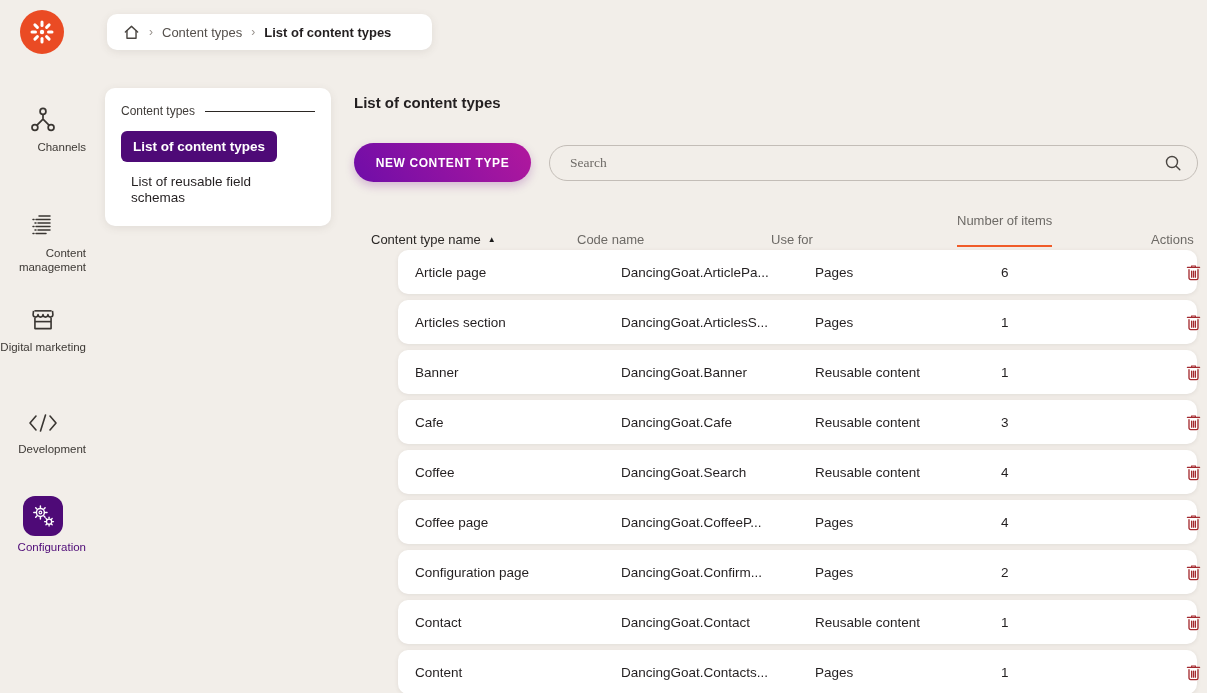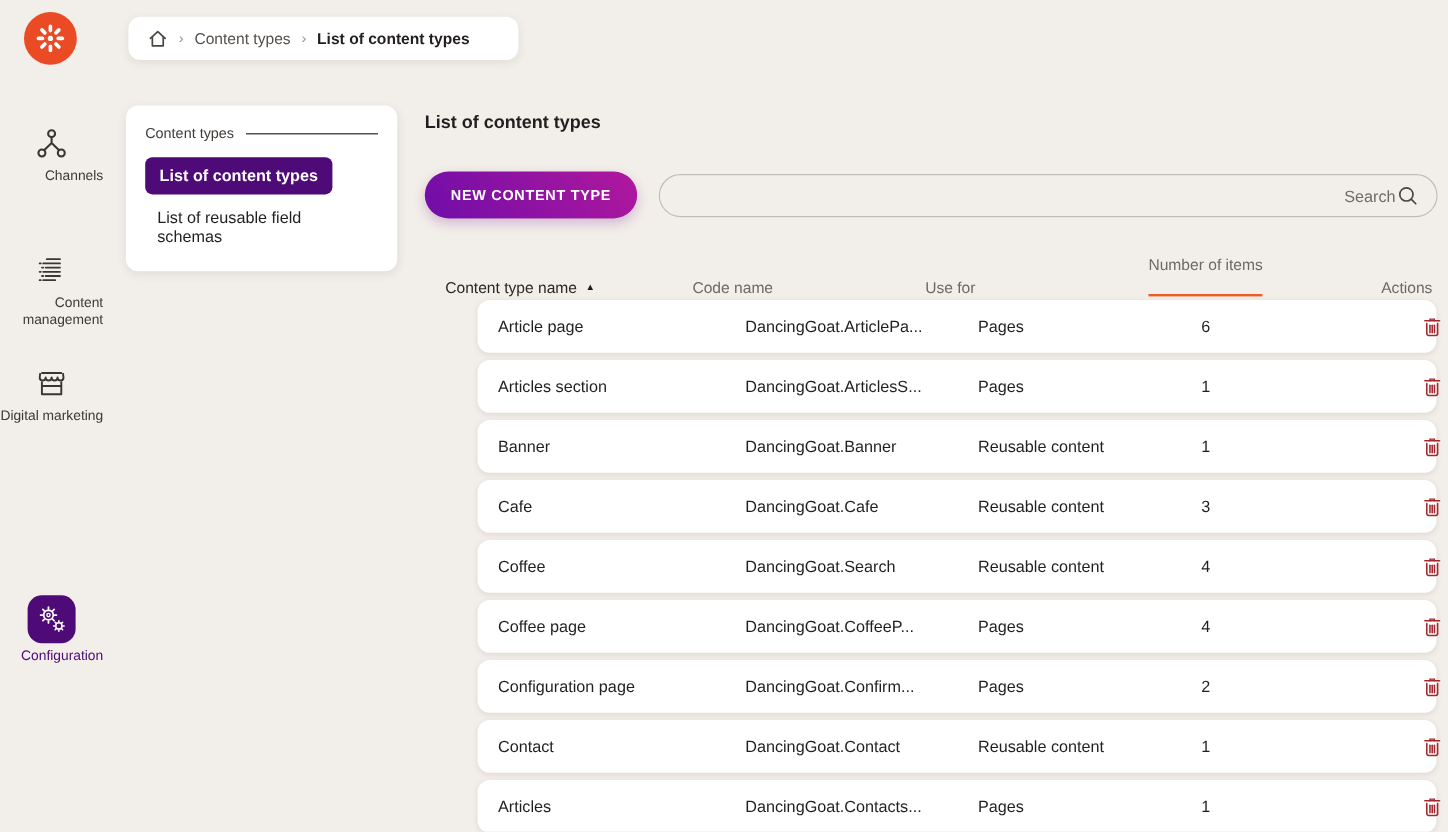--- a/index.html
+++ b/index.html
@@ -59,21 +59,21 @@
     color:#fff; font-family:inherit; font-size:12px; font-weight:700; letter-spacing:.6px;
     box-shadow:0 4px 10px rgba(120,20,140,.25);
   }
   .search {
     position:absolute; left:549px; top:145px; width:649px; height:36px;
     border:1px solid #c3bdb7; border-radius:18px; background:transparent;
     display:flex; align-items:center; padding:0 14px 0 20px;
   }
   .search input {
     flex:1; border:none; outline:none; background:transparent;
-    font-family:Liberation Sans, sans-serif; font-size:13.5px; color:#0369a1;text-align:right;
+    font-family:Liberation Serif, serif; font-size:13.5px; color:#0369a1;
   }
   .search input::placeholder { color:#6f6b67; }
 
   .grid-cols { display:grid; grid-template-columns:206px 194px 186px 194px 62px; }
   .thead { position:absolute; left:354px; top:213px; width:843px; font-size:13px; color:#6d6a66; align-items:end; }
   .thead .th { padding-left:17px; }
   .th-name { color:#2b2826; display:flex; align-items:center; gap:7px; cursor:pointer; }
   .sort-arrow { font-size:8px; color:#1a1a1a; }
   .th-underlined { display:inline-block; border-bottom:2px solid #f05b28; padding-bottom:17px; cursor:pointer; }
   .th-actions { text-align:right; padding-right:16px !important; }
@@ -146,20 +146,30 @@
       <svg width="26" height="28" viewBox="0 0 24 26" fill="none" stroke="#3a3632" stroke-width="1.5" stroke-linejoin="round">
         <path d="M4 4.5 H20"></path>
         <path d="M3.2 4.5 L2.8 8 a2.3 2.3 0 0 0 4.6 0 a2.3 2.3 0 0 0 4.6 0 a2.3 2.3 0 0 0 4.6 0 a2.3 2.3 0 0 0 4.6 0 L20.8 4.5"></path>
         <path d="M4.5 11 V21 H19.5 V11"></path>
         <path d="M4.5 14.5 H19.5"></path>
       </svg>
     </span>
     <div class="lbl">Digital marketing</div>
   </div>
 
+  <div class="nav-item" style="top:410px">
+    <span class="ic">
+      <svg width="34" height="26" viewBox="0 0 34 24" fill="none" stroke="#3a3632" stroke-width="1.6" stroke-linecap="round" stroke-linejoin="round">
+        <path d="M10 5 L4 12 L10 19"></path>
+        <path d="M24 5 L30 12 L24 19"></path>
+        <path d="M19.5 4 L14.5 20"></path>
+      </svg>
+    </span>
+    <div class="lbl">Development</div>
+  </div>
 
   <div class="nav-item active" style="top:496px">
     <div class="tile">
       <span>
         <svg width="26" height="26" viewBox="0 0 30 30" fill="none" stroke="#fff">
           <circle cx="12" cy="11" r="4.6" stroke-width="1.7"></circle>
           <circle cx="12" cy="11" r="1.6" stroke-width="1.3"></circle>
           <g stroke-width="1.7" stroke-linecap="round">
             <line x1="12" y1="3.4" x2="12" y2="5.2"></line>
               <line x1="12" y1="16.8" x2="12" y2="18.6"></line>
@@ -406,21 +416,21 @@
             <line x1="6" y1="7.5" x2="6" y2="14"></line>
             <line x1="8" y1="7.5" x2="8" y2="14"></line>
             <line x1="10" y1="7.5" x2="10" y2="14"></line>
           </svg>
         </span>
       </button>
     </div>
   </div>
 
   <div class="trow grid-cols card">
-    <div class="td">Articles</div>
+    <div class="td">Content</div>
     <div class="td">DancingGoat.Contacts...</div>
     <div class="td">Pages</div>
     <div class="td">1</div>
     <div class="td td-actions">
       <button class="trash-btn" title="">
         <span>
           <svg width="15" height="17" viewBox="0 0 16 18" fill="none" stroke="#a3282d" stroke-width="1.4" stroke-linecap="round">
             <line x1="1.5" y1="3.5" x2="14.5" y2="3.5"></line>
             <path d="M6 3.5 V2 H10 V3.5" stroke-width="1.2"></path>
             <path d="M3.2 6 V14.8 A1.7 1.7 0 0 0 4.9 16.5 H11.1 A1.7 1.7 0 0 0 12.8 14.8 V6"></path>

